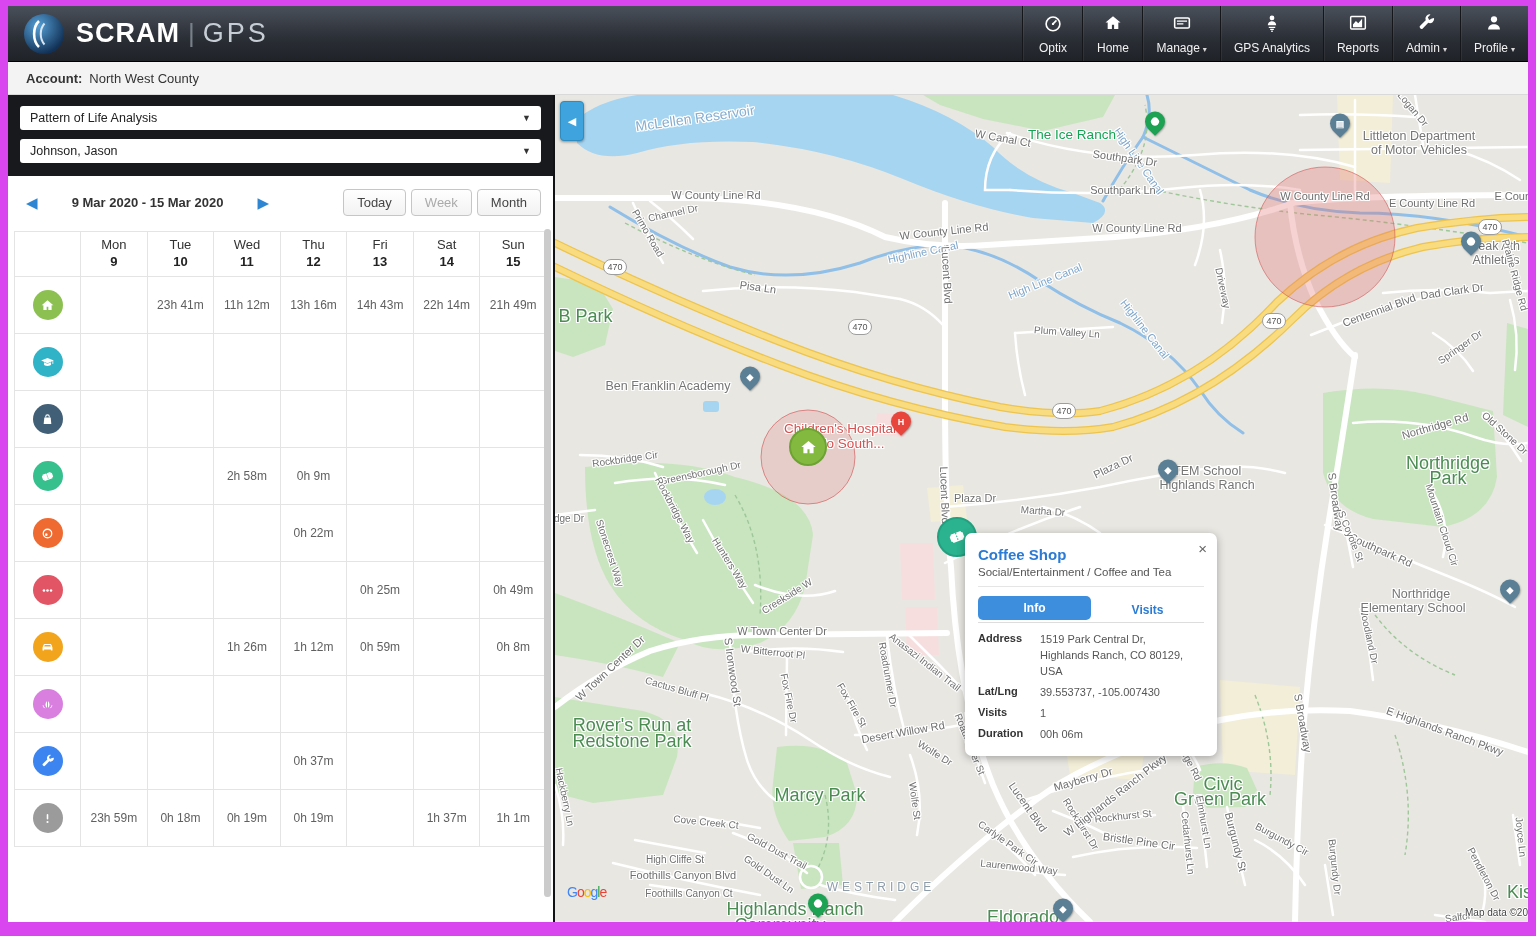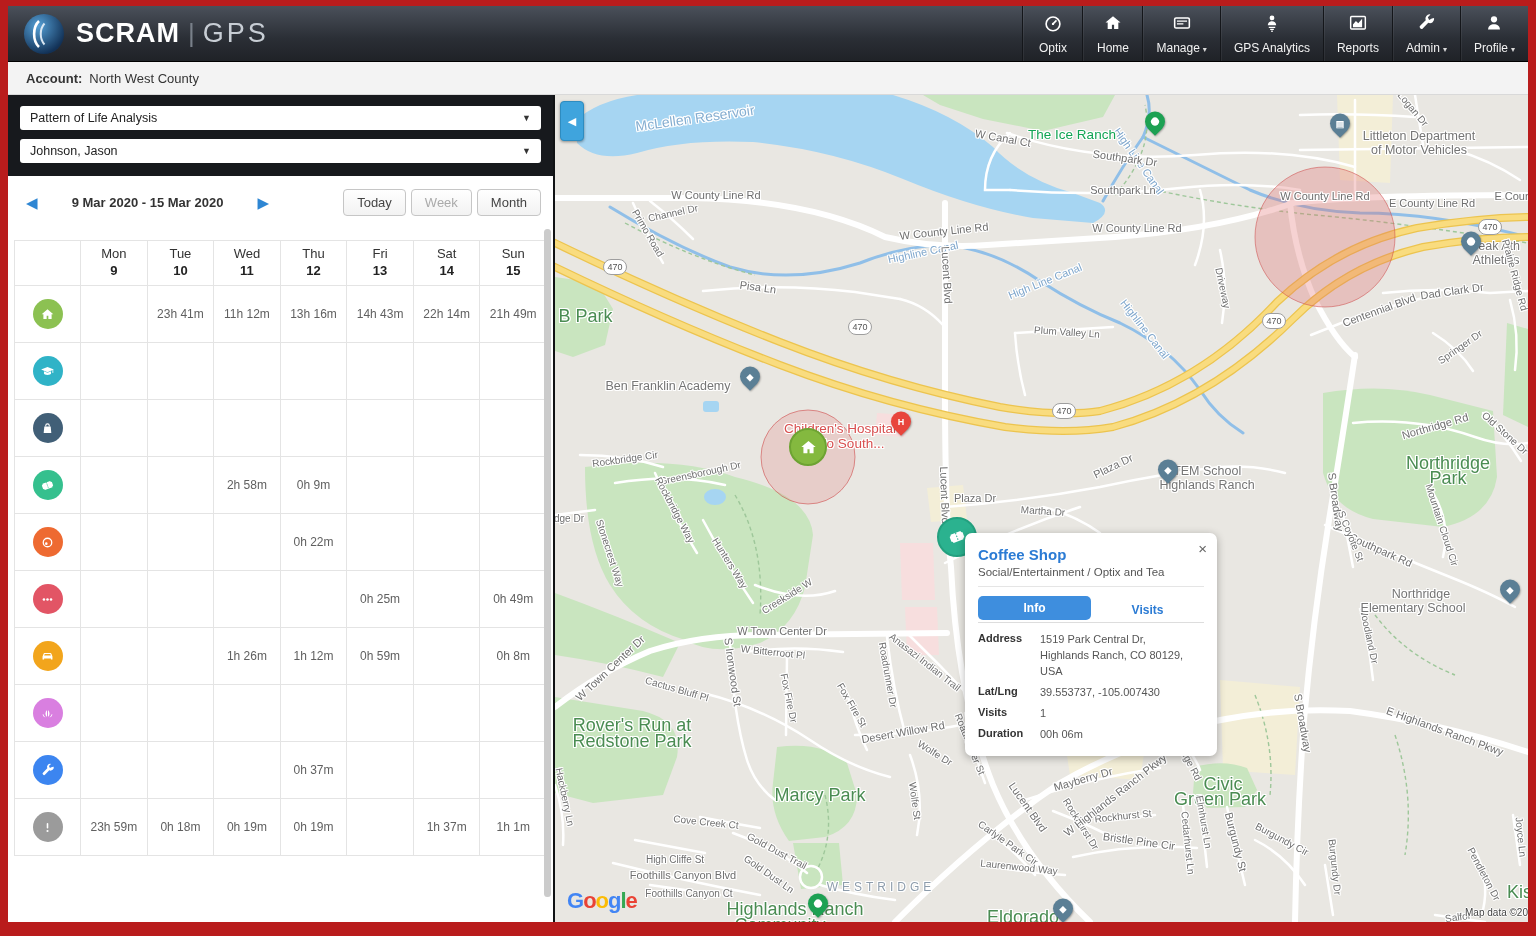--- a/index.html
+++ b/index.html
@@ -1,17 +1,17 @@
 <!DOCTYPE html>
 <html><head>
 <meta charset="utf-8">
 <style>
   * { margin:0; padding:0; box-sizing:border-box; }
   body { font-family:"Liberation Sans", sans-serif; background:#000; }
-  .screen { position:relative; width:1536px; height:936px; background:#b91c1c; overflow:hidden; }
+  .screen { position:relative; width:1536px; height:936px; background:#d946ef; overflow:hidden; }
   .app { position:absolute; left:8px; top:6px; right:8px; bottom:14px; background:#fff; display:flex; flex-direction:column; }
 
   
   .navbar { height:56px; background:linear-gradient(#4a505a,#2a2e35 60%,#1f2227); border-bottom:1px solid #000;
             display:flex; align-items:center; justify-content:space-between; flex:0 0 auto; }
   .brand { display:flex; align-items:center; padding-left:16px; }
   .brand-logo { width:40px; height:40px; border-radius:50%; background:radial-gradient(circle at 35% 30%,#55a0d6,#123156 75%); margin-right:12px; flex:0 0 auto; }
   .brand-logo svg { width:40px; height:40px; }
   .brand-scram { font-size:27px; font-weight:bold; color:#fff; letter-spacing:1px; }
   .brand-sep { color:#79808a; font-size:26px; font-weight:100; margin:0 8px; }
@@ -36,21 +36,21 @@
   .select { height:24px; background:#fff; border-radius:3px; display:flex; align-items:center; justify-content:space-between;
             padding:0 10px; font-size:12.5px; color:#222; cursor:pointer; }
   .select-caret { font-size:9px; color:#333; }
   .date-nav { display:flex; align-items:center; padding:13px 12px 7px 14px; }
   .arrow-btn { background:none; border:none; color:#2e86d3; font-size:15px; cursor:pointer; padding:0 4px; }
   .date-range { width:212px; text-align:center; font-size:13px; font-weight:bold; color:#333; }
   .view-btns { margin-left:auto; display:flex; gap:5px; }
   .vbtn { border:1px solid #c6c6c6; background:linear-gradient(#fff,#f2f2f2); border-radius:4px; font-size:13px; color:#444;
           padding:5px 13px; cursor:pointer; font-family:"Liberation Sans",sans-serif; }
   .vbtn.disabled { color:#aaa; }
-  table.cal { margin:17px 6px 0; border-collapse:collapse; table-layout:fixed; width:calc(100% - 12px); }
+  table.cal { margin:8px 6px 0; border-collapse:collapse; table-layout:fixed; width:calc(100% - 12px); }
   .cal th, .cal td { border:1px solid #e4e4e4; }
   .cal thead th { padding:5px 0 7px; font-weight:normal; font-size:13px; color:#333; width:66.5px; }
   .cal thead th:first-child { width:66px; }
   .day-num { font-weight:bold; display:block; margin-top:2px; color:#222; }
   .cal tbody td { height:57px; text-align:center; font-size:12px; color:#606060; }
   .icon-circle { width:30px; height:30px; border-radius:50%; display:inline-flex; align-items:center; justify-content:center; }
   .icon-circle svg { width:17px; height:17px; }
   .panel-scrollbar { position:absolute; right:2px; top:134px; width:7px; height:668px; background:#f1f1f1; border-radius:4px; }
   .panel-scrollbar .thumb { width:7px; height:100%; background:#cbcbcb; border-radius:4px; }
 
@@ -93,21 +93,21 @@
   .popup-sub { color:#555; font-size:11.5px; margin-top:3px; padding-bottom:8px; border-bottom:1px solid #e5e5e5; }
   .popup-tabs { display:flex; margin-top:9px; border-bottom:1px solid #ddd;align-items:flex-end; }
   .ptab { flex:1; text-align:center; font-size:12px; font-weight:bold; padding:5px 0; cursor:pointer; }
   .ptab.active { background:#3e8ede; color:#fff; border-radius:5px; margin-bottom:2px; }
   .ptab.plain { color:#2b7bd4; }
   .popup-fields { margin-top:9px; display:flex; flex-direction:column; gap:5px; }
   .pfield { display:flex; font-size:11px; }
   .pfield .flabel { width:62px; flex:0 0 auto; font-weight:bold; color:#333; }
   .pfield .fvalue { color:#555; white-space:pre-line; line-height:1.45; }
 
-  .google-logo { position:absolute; left:12px; bottom:8px; font-size:22px; font-weight:bold; letter-spacing:-1px; cursor:pointer; }
+  .google-logo { position:absolute; left:12px; bottom:22px; font-size:14px; font-weight:normal; letter-spacing:-1px; cursor:pointer; }
   .map-attrib { position:absolute; right:0; bottom:4px; font-size:10px; color:#444;
                 text-shadow:1px 0 0 #fff,-1px 0 0 #fff,0 1px 0 #fff,0 -1px 0 #fff; }
 </style>
 </head>
 <body>
 
 <div class="screen">
 <div class="app">
 
   <div class="navbar">
@@ -679,21 +679,21 @@
               <g transform="rotate(-20 12 12)">
                 <path fill="#fff" d="M4.5 9.2a2 2 0 0 0 1.8-2h11.4a2 2 0 0 0 1.8 2v5.6a2 2 0 0 0-1.8 2H6.3a2 2 0 0 0-1.8-2z"></path>
                 <path stroke="#2bb28f" stroke-width="1.2" stroke-dasharray="1.6 1.6" d="M12 7.2v9.6" fill="none"></path>
               </g>
             </svg>
       </div>
 
       <div class="popup">
         <span class="popup-close">×</span>
         <div class="popup-title">Coffee Shop</div>
-        <div class="popup-sub">Social/Entertainment / Optix and Tea</div>
+        <div class="popup-sub">Social/Entertainment / Coffee and Tea</div>
         <div class="popup-tabs">
           <div class="ptab active">Info</div>
           <div class="ptab plain">Visits</div>
         </div>
         <div class="popup-fields">
           <div class="pfield">
                 <span class="flabel">Address</span>
                 <span class="fvalue">1519 Park Central Dr,
 Highlands Ranch, CO 80129,
 USA</span>

